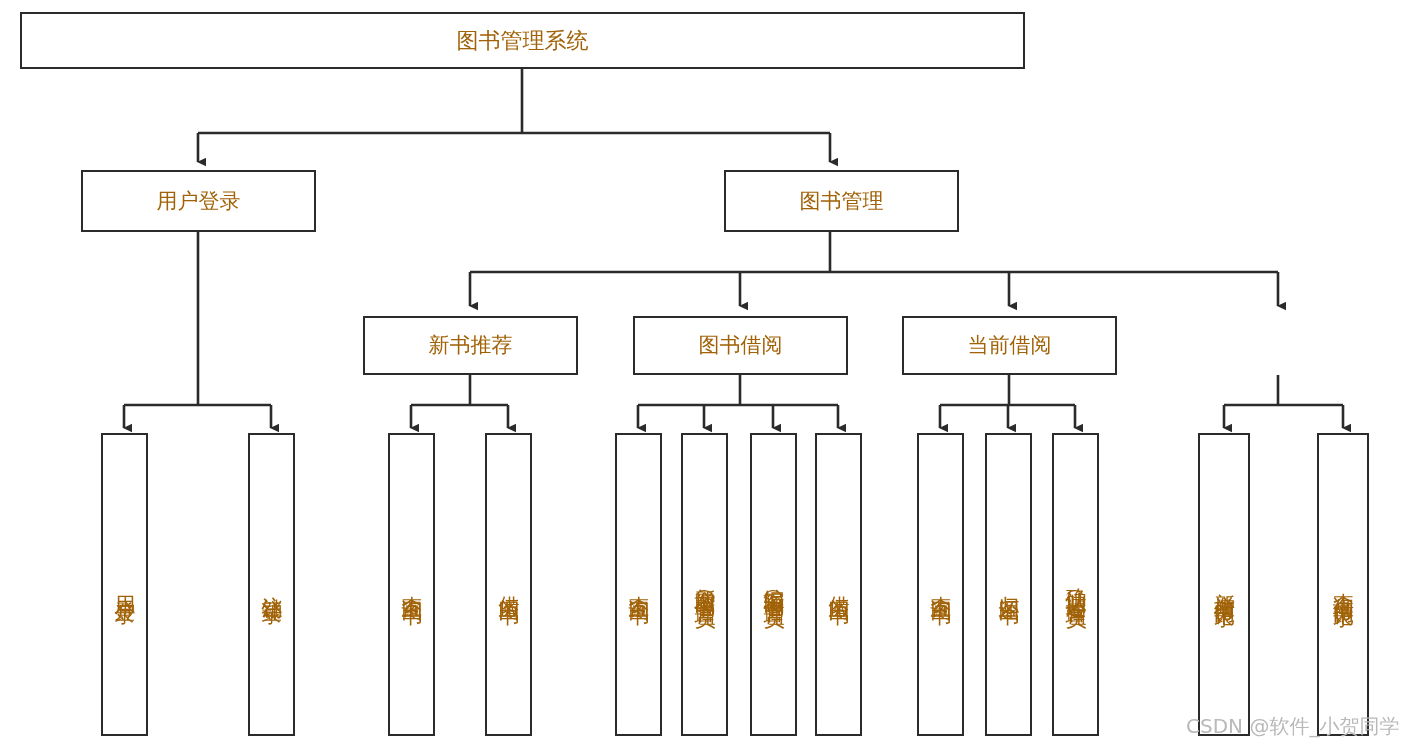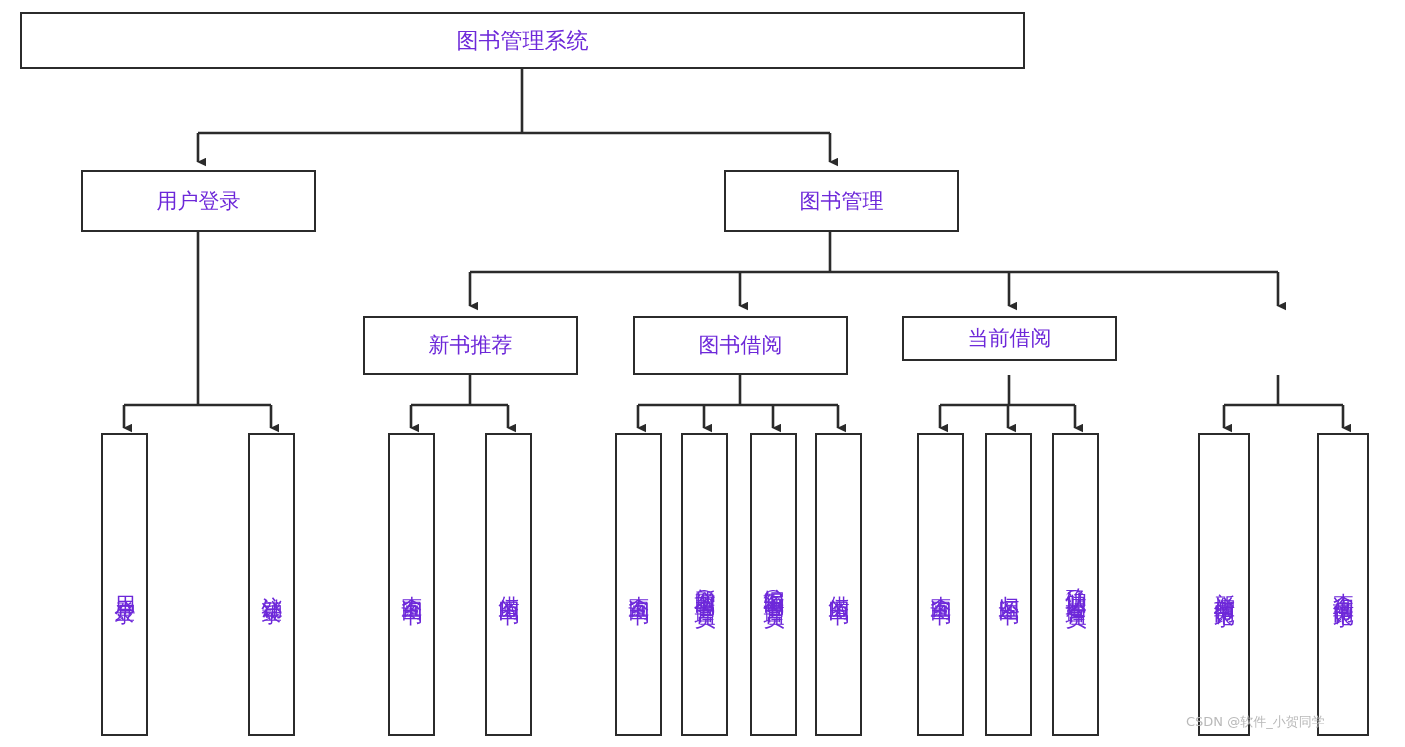--- a/index.html
+++ b/index.html
@@ -24,21 +24,21 @@
   .node {
     position: absolute;
     border: 2px solid #2b2b2b;
     background: #ffffff;
     display: flex;
     align-items: center;
     justify-content: center;
     z-index: 2;
   }
   .node .label {
-    color: #6d28d9;
+    color: #a16207;
     line-height: 1.05;
     white-space: nowrap;
     text-align: center;
   }
   .node.h .label { font-size: 21px; }
   .node.root .label { font-size: 22px; }
   .node.v {
     align-items: center;
     justify-content: center;
   }
@@ -46,21 +46,21 @@
     writing-mode: vertical-rl;
     text-orientation: upright;
     font-size: 21px;
     letter-spacing: 3px;
     line-height: 1;
   }
   .watermark {
     position: absolute;
     left: 1186px;
     top: 713px;
-    font-size: 13px;
+    font-size: 20px;
     color: #b9b9b9;
     white-space: nowrap;
     z-index: 3;
     font-family: "DejaVu Sans", "Liberation Sans", sans-serif;
   }
 </style>
 </head>
 <body>
 
 <div id="canvas">
@@ -125,21 +125,21 @@
   <div class="node h" style="left:712px; top:170px; width:235px; height:62px;margin-left:12px;">
     <span class="label">图书管理</span>
   </div>
 
   <div class="node h" style="left:633px; top:316px; width:215px; height:59px;">
     <span class="label">图书借阅</span>
   </div>
   <div class="node h" style="left:363px; top:316px; width:215px; height:59px;">
     <span class="label">新书推荐</span>
   </div>
-  <div class="node h" style="left:902px; top:316px; width:215px; height:45px;">
+  <div class="node h" style="left:902px; top:316px; width:215px; height:59px;">
     <span class="label">当前借阅</span>
   </div>
 
   <div class="node v" style="left:101px; top:433px; width:47px; height:303px;">
     <span class="label">用户登录</span>
   </div>
   <div class="node v" style="left:248px; top:433px; width:47px; height:303px;">
     <span class="label">注销登录</span>
   </div>
 

